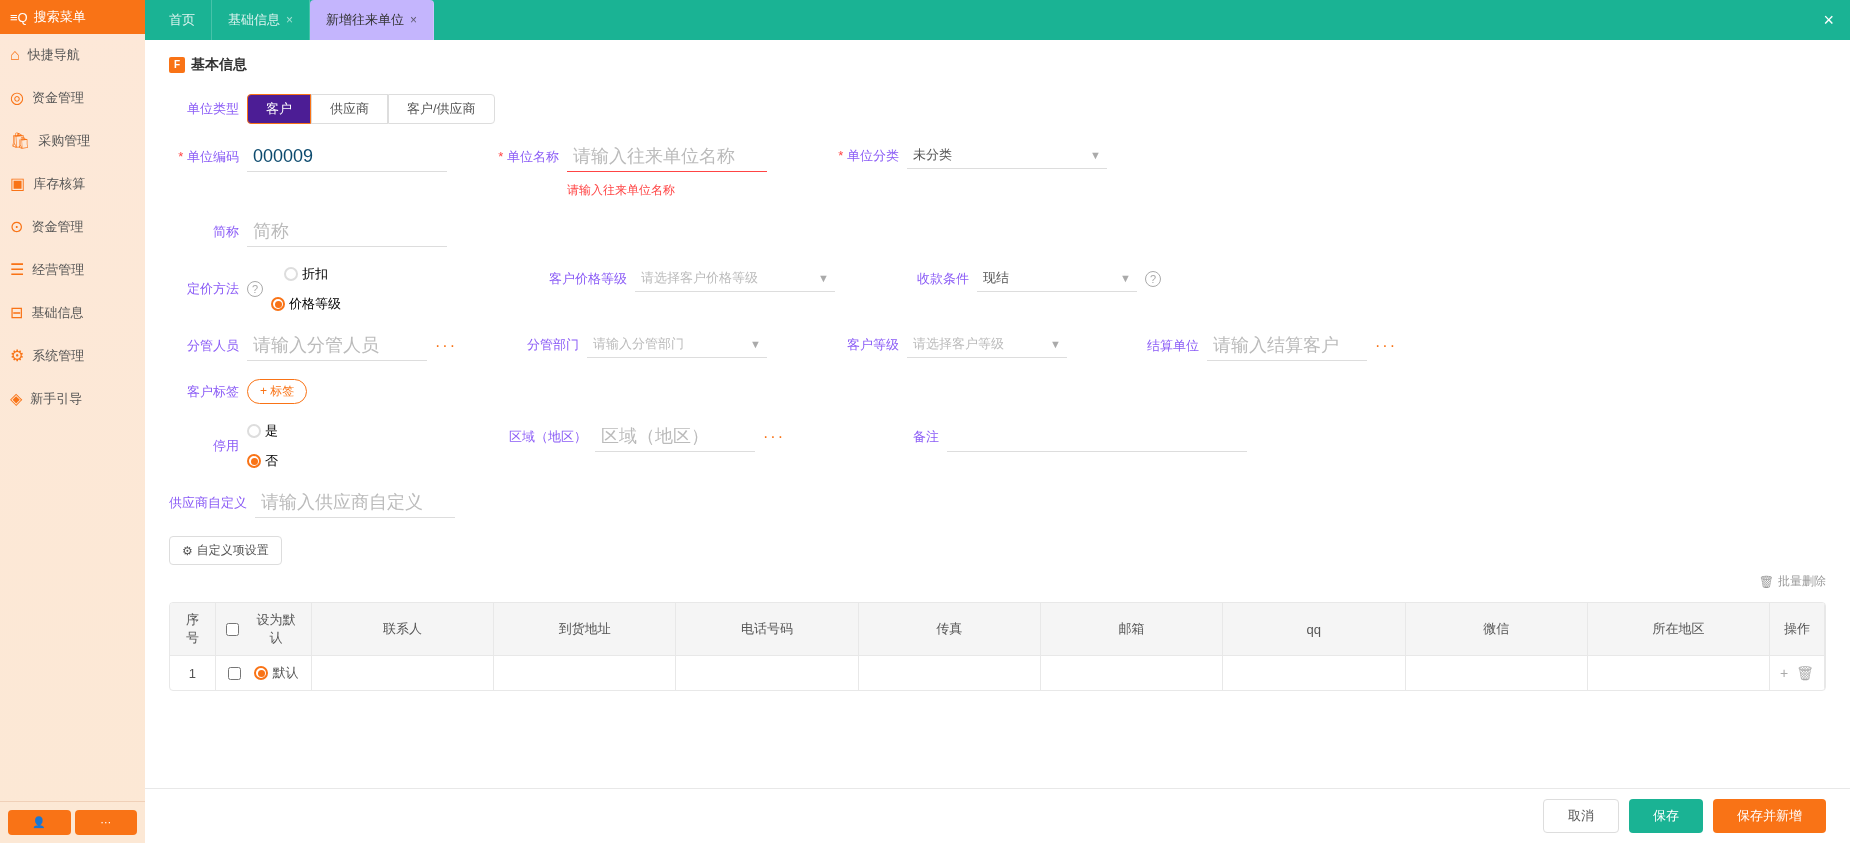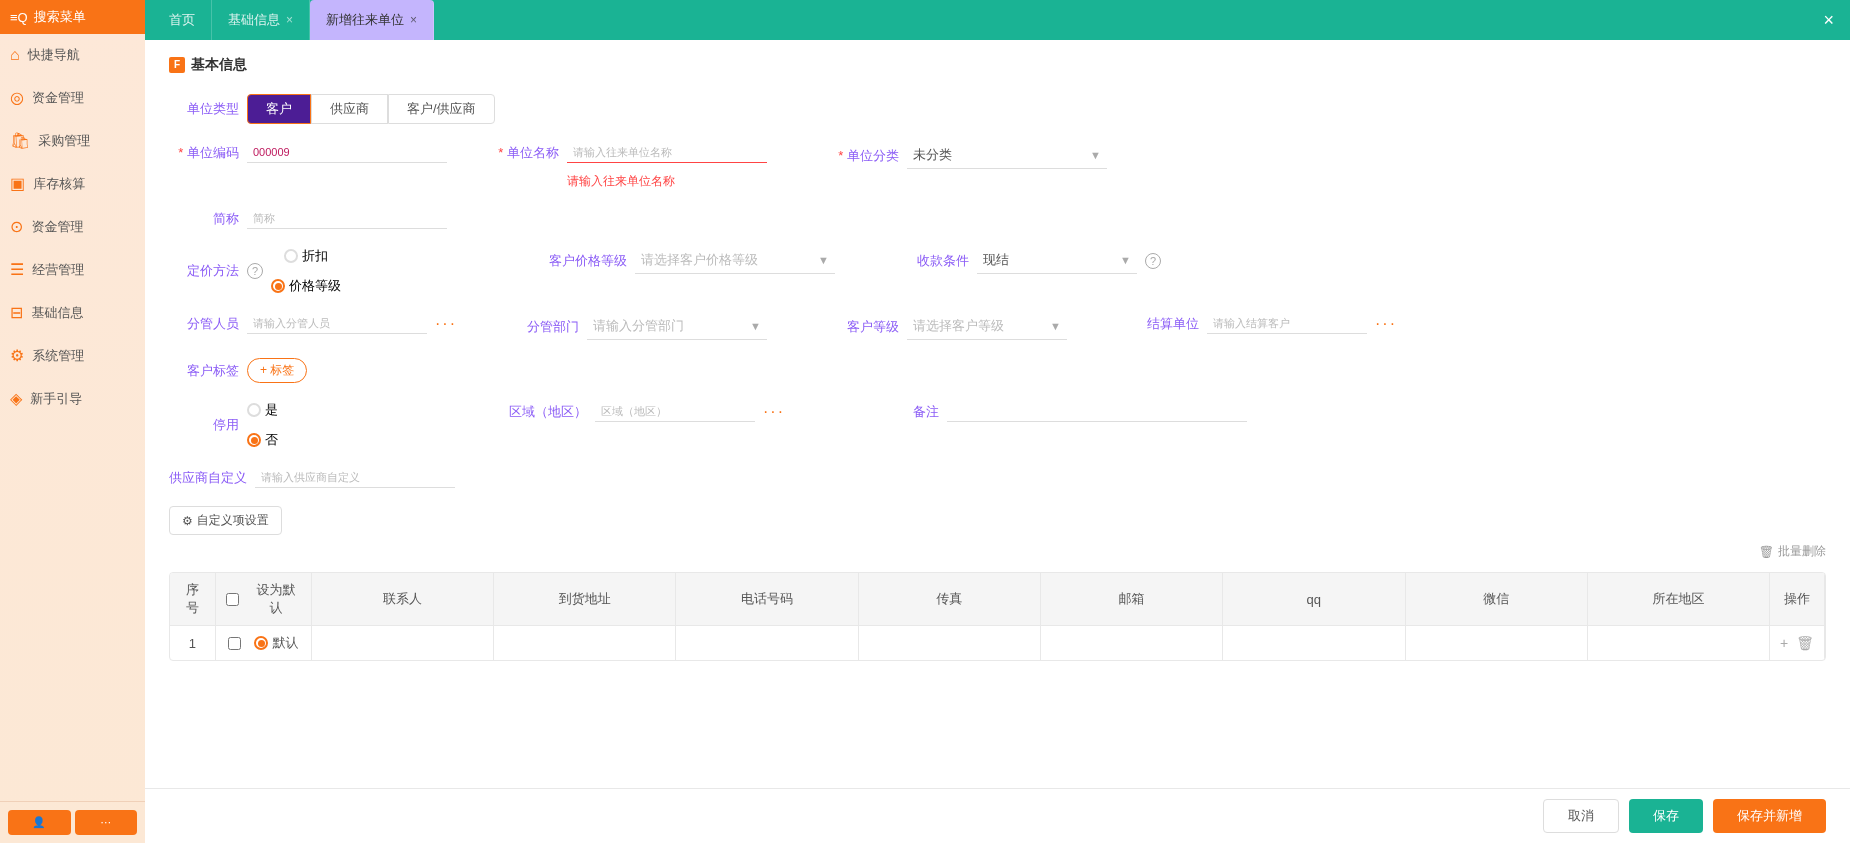--- a/index.html
+++ b/index.html
@@ -150,23 +150,23 @@
       text-align: right;
     }
     .form-label.required::before {
       content: '* ';
       color: #f44;
     }
     .form-input {
       border: none;
       border-bottom: 1px solid #ddd;
       padding: 4px 6px;
-      font-size: 11px;
+      font-size: 18px;
       outline: none;
-      color: #be185d;
+      color: #0c4a6e;
       width: 180px;
       background: transparent;
     }
     .form-input::placeholder { color: #bbb; }
     .form-input.error { border-bottom-color: #f44; }
 
     .error-msg {
       color: #f44;
       font-size: 12px;
       margin-top: 2px;

